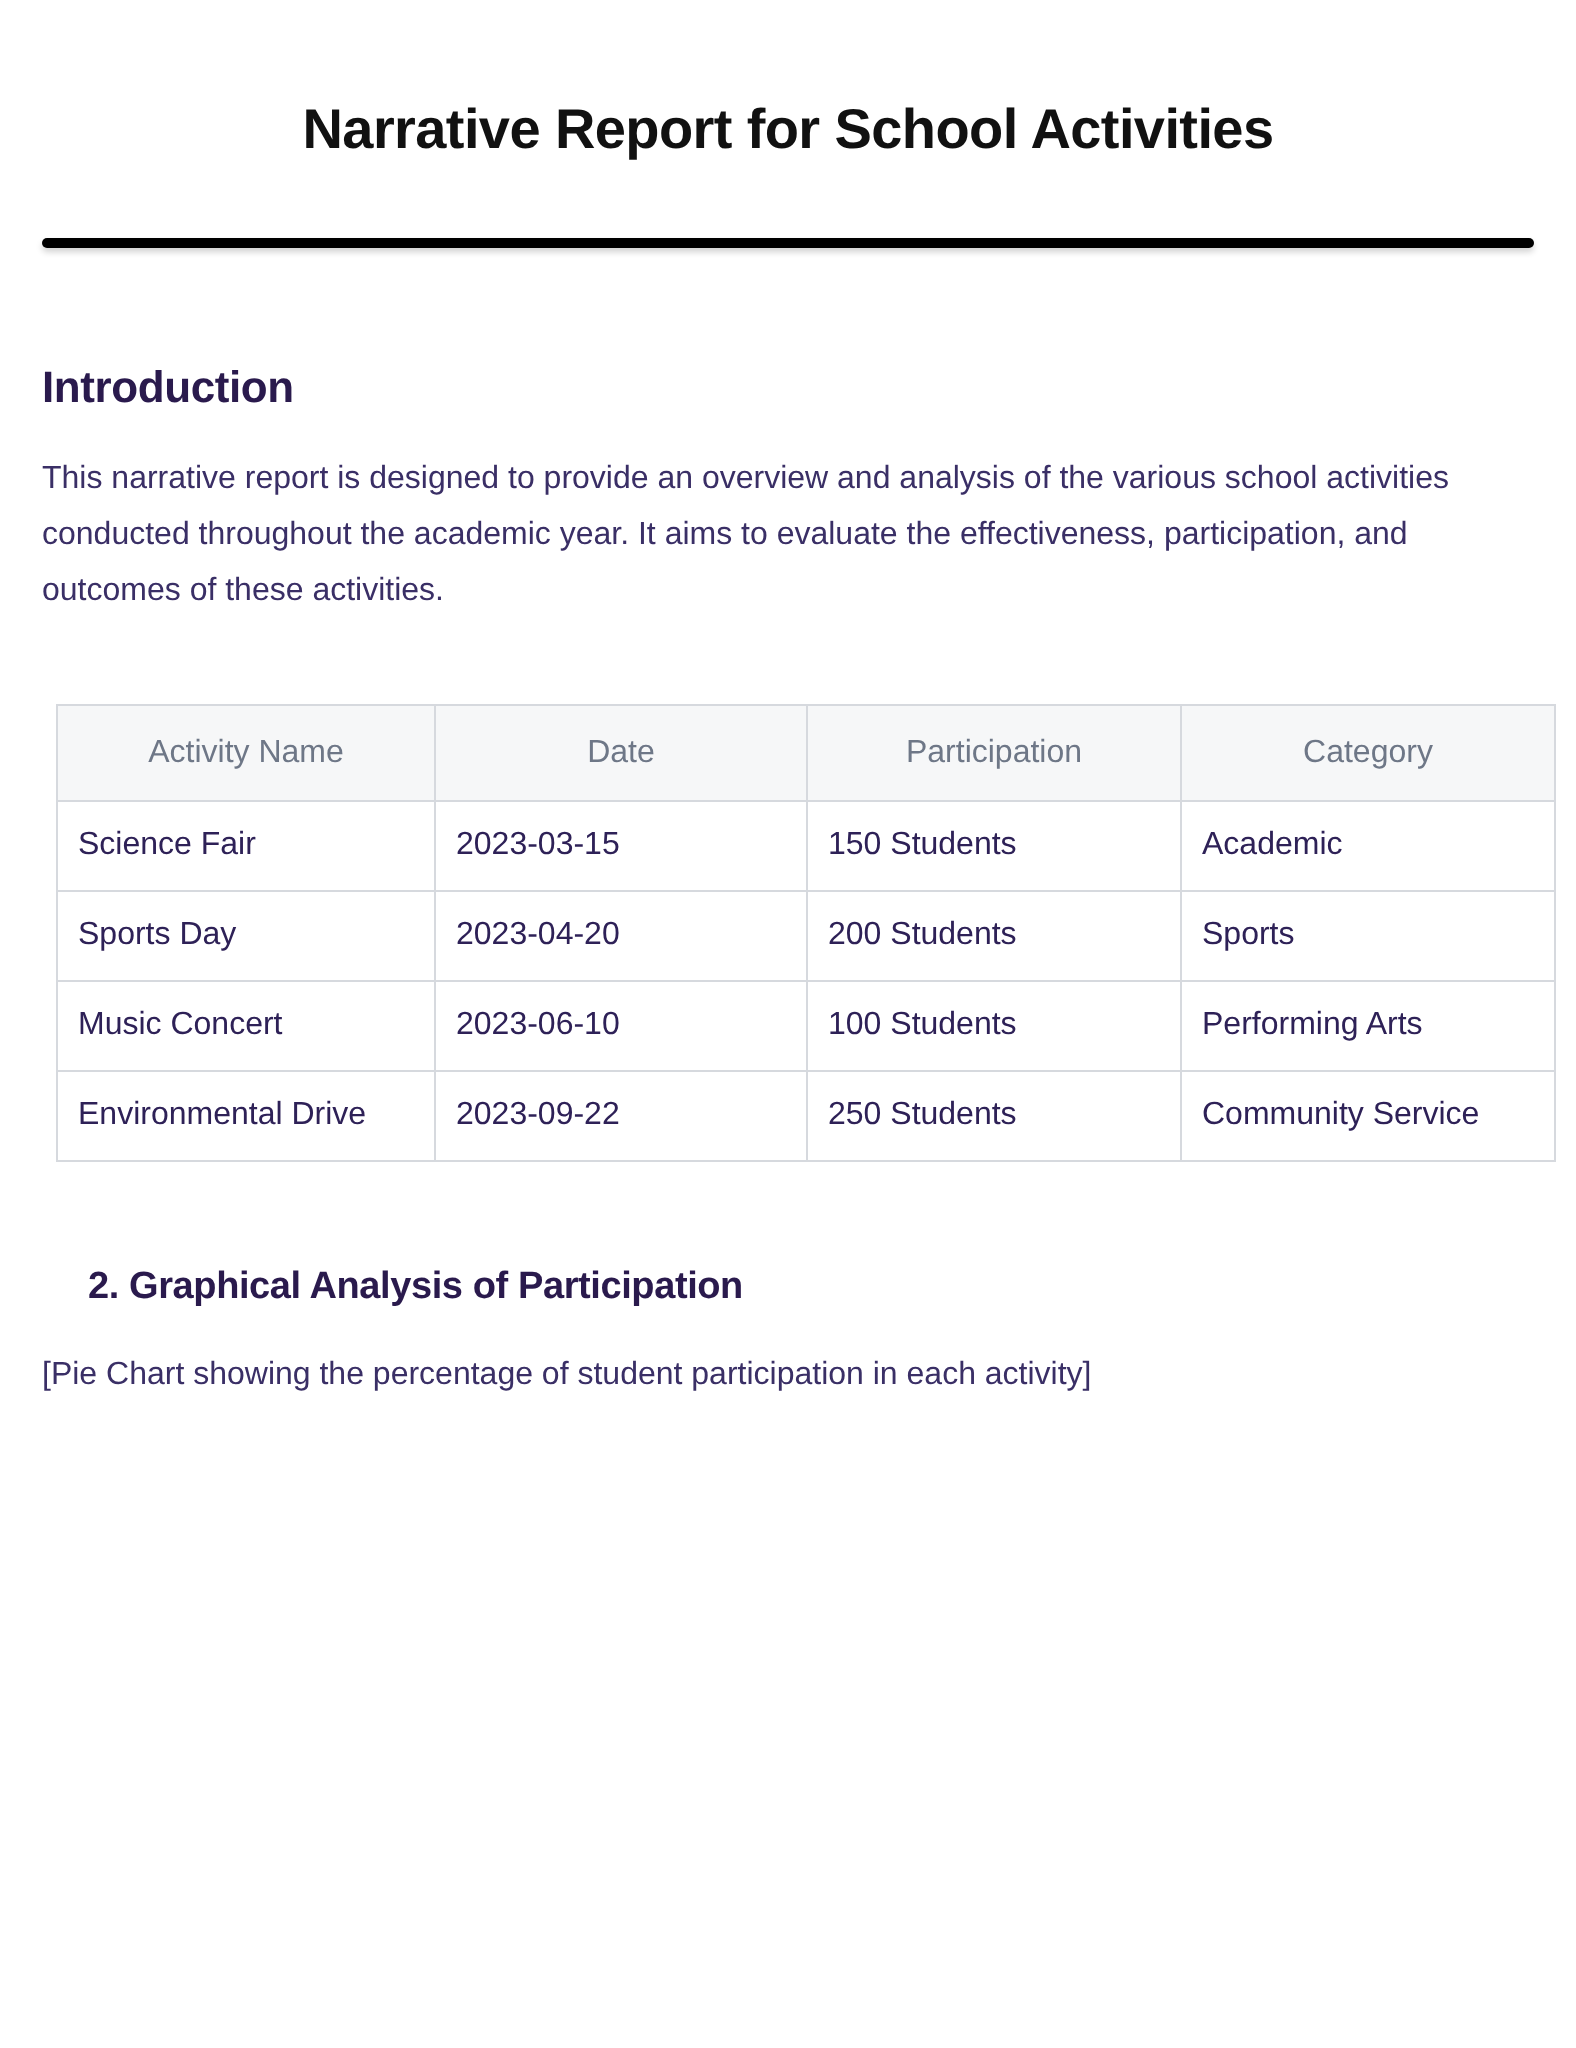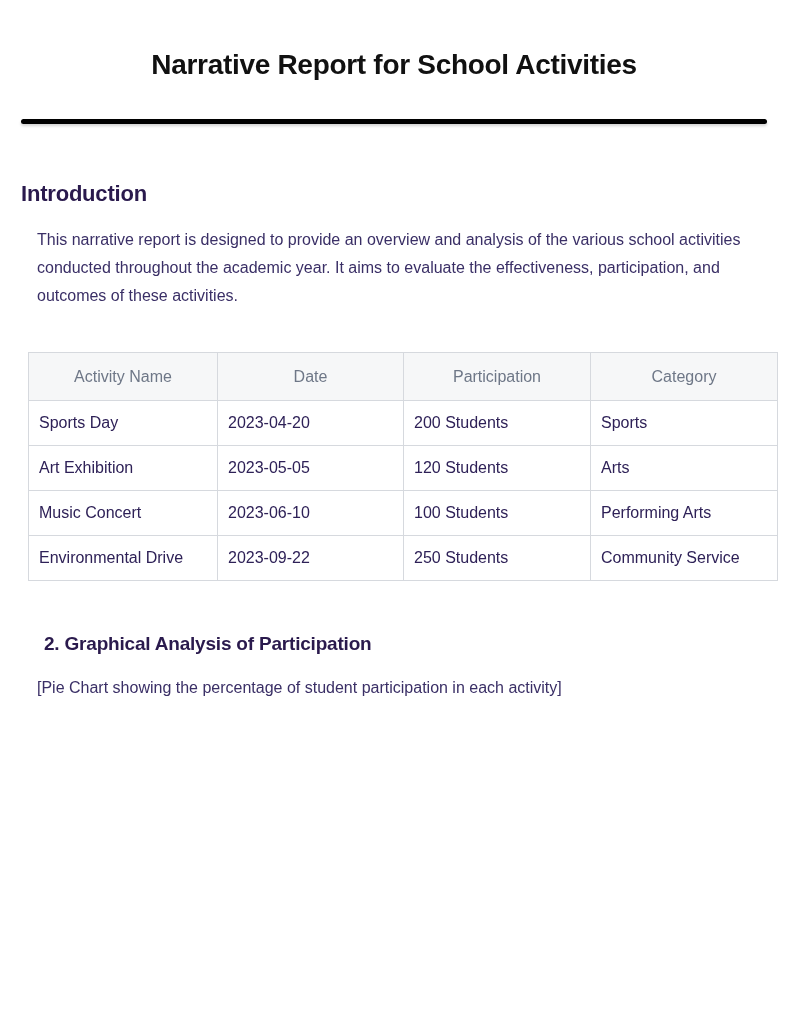--- a/index.html
+++ b/index.html
@@ -45,21 +45,21 @@
     color: var(--heading, #2a1a4d);
     letter-spacing: -0.2px;
   }
   .h2-intro    { margin-top: 56px; }
   .h2-overview { margin-top: 47px; }
   .h3-list     { margin-top: 38px; }
   .h3-graph    { margin-top: 51px; margin-left: 23px; }
   .h2-detailed { margin-top: 48px; }
 
   .para {
-    margin: 18px 0 0 16px;
+    margin: 18px 0 0 0;
     font-size: 16px;
     line-height: 28px;
     max-width: 712px;
     color: var(--body-text, #3a2f66);
   }
   .para-pie { max-width: 746px; }
 
   .activities-table {
     margin: 42px 0 0 7px;
     width: 749px;
@@ -110,30 +110,30 @@
     <thead>
       <tr>
         <th>Activity Name</th>
         <th>Date</th>
         <th>Participation</th>
         <th>Category</th>
       </tr>
     </thead>
     <tbody>
       <tr>
+        <td>Science Fair</td>
+        <td>2023-03-15</td>
+        <td>150 Students</td>
+        <td>Academic</td>
+      </tr>
+      <tr>
         <td>Sports Day</td>
         <td>2023-04-20</td>
         <td>200 Students</td>
         <td>Sports</td>
-      </tr>
-      <tr>
-        <td>Art Exhibition</td>
-        <td>2023-05-05</td>
-        <td>120 Students</td>
-        <td>Arts</td>
       </tr>
       <tr>
         <td>Music Concert</td>
         <td>2023-06-10</td>
         <td>100 Students</td>
         <td>Performing Arts</td>
       </tr>
       <tr>
         <td>Environmental Drive</td>
         <td>2023-09-22</td>

